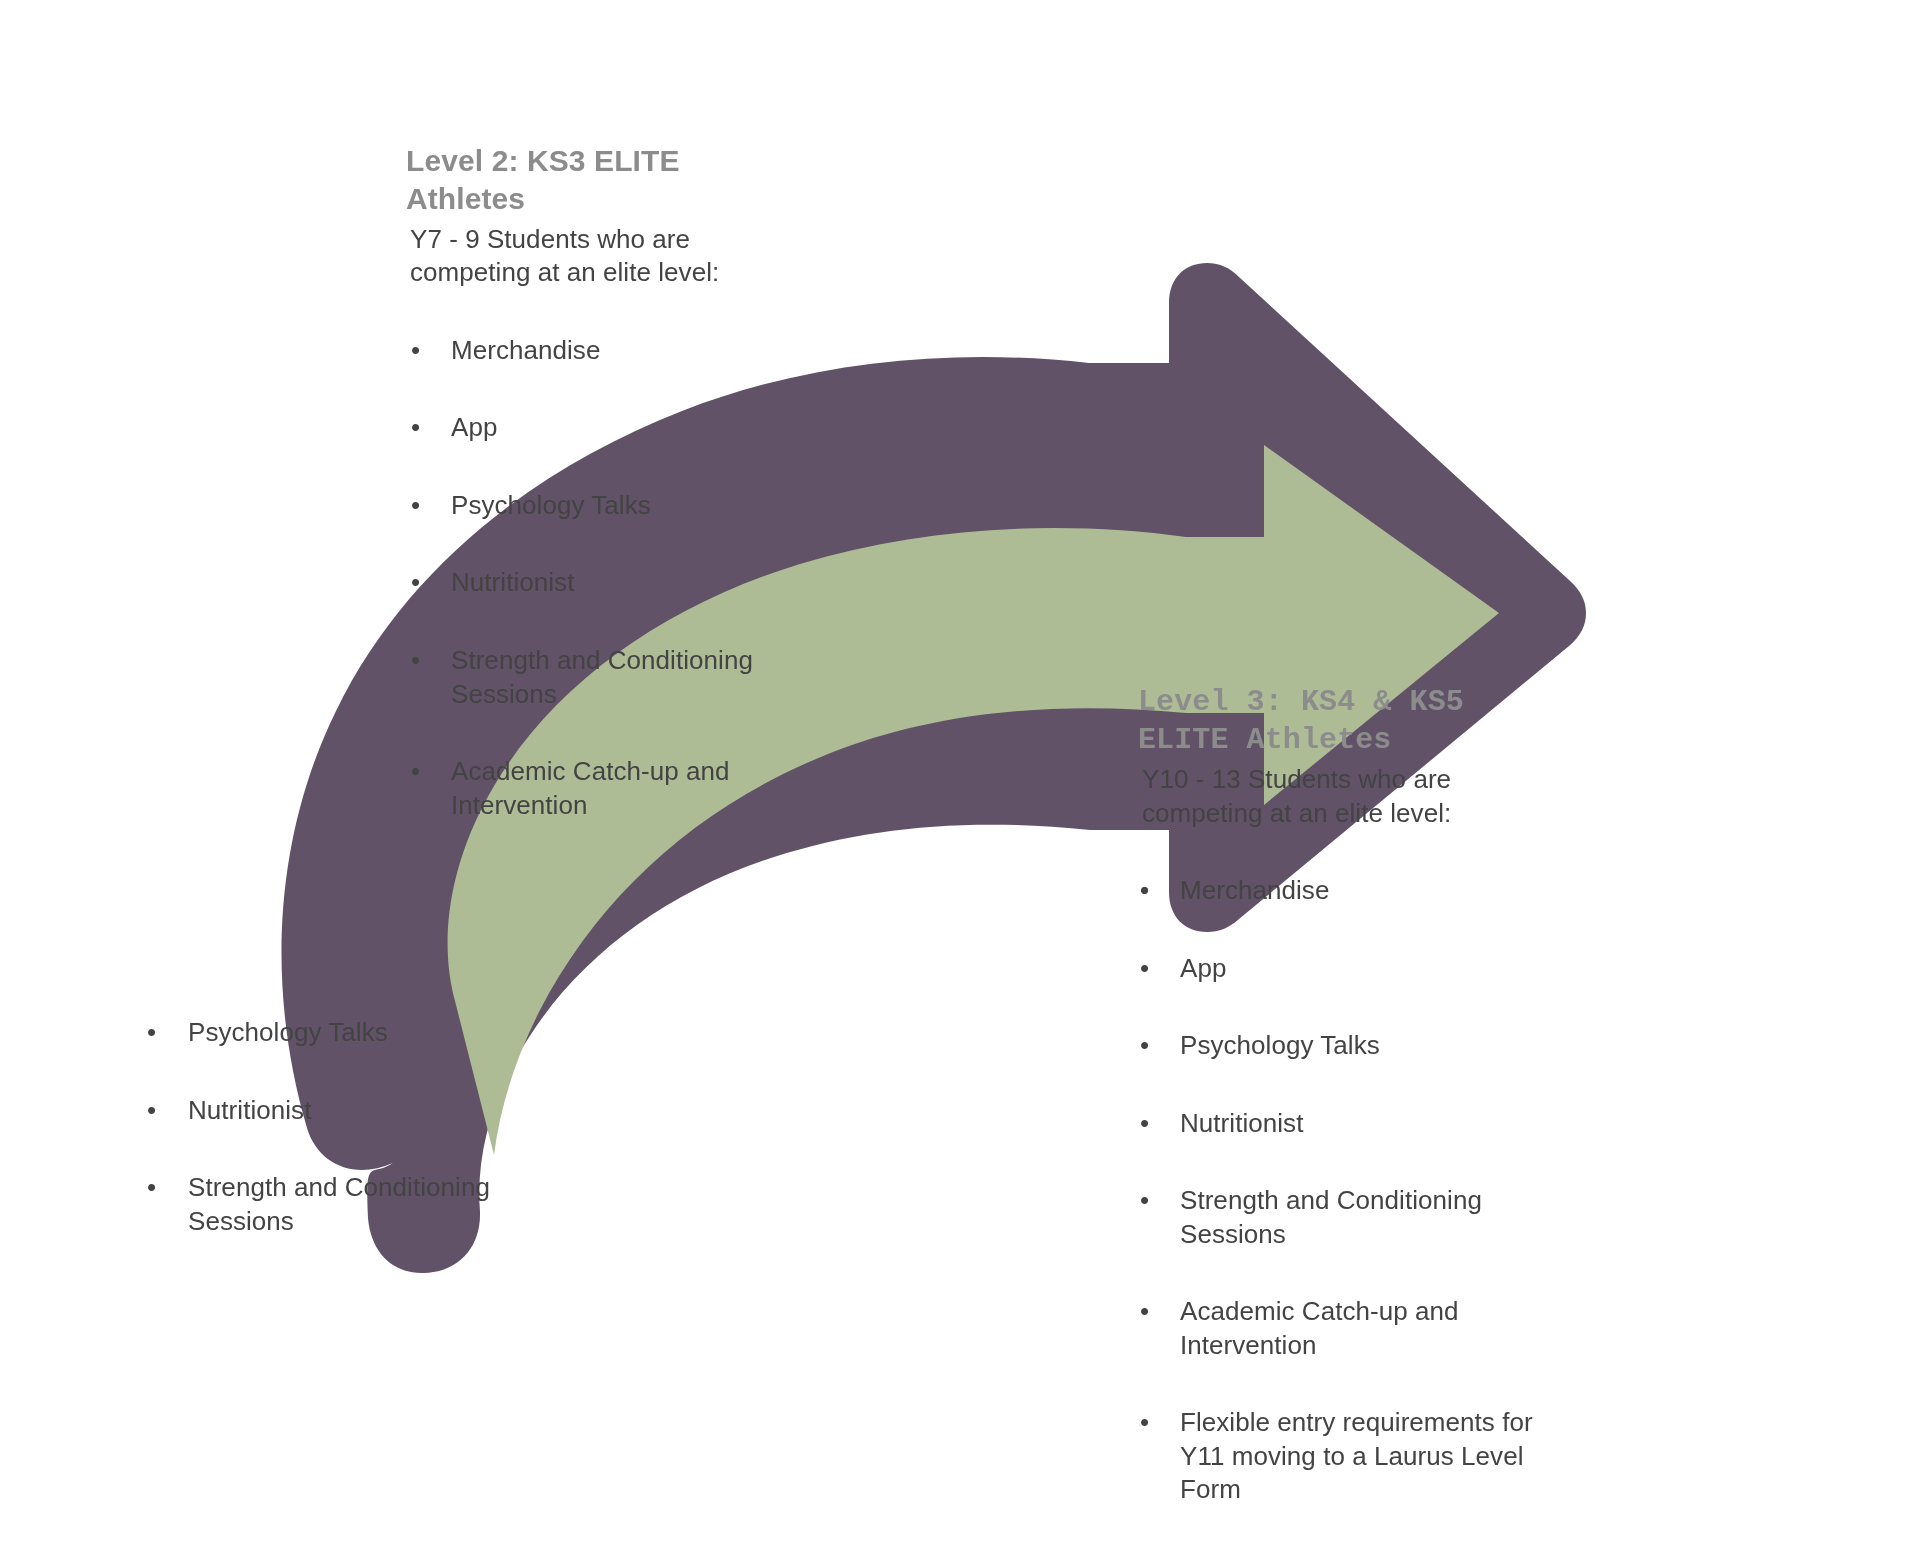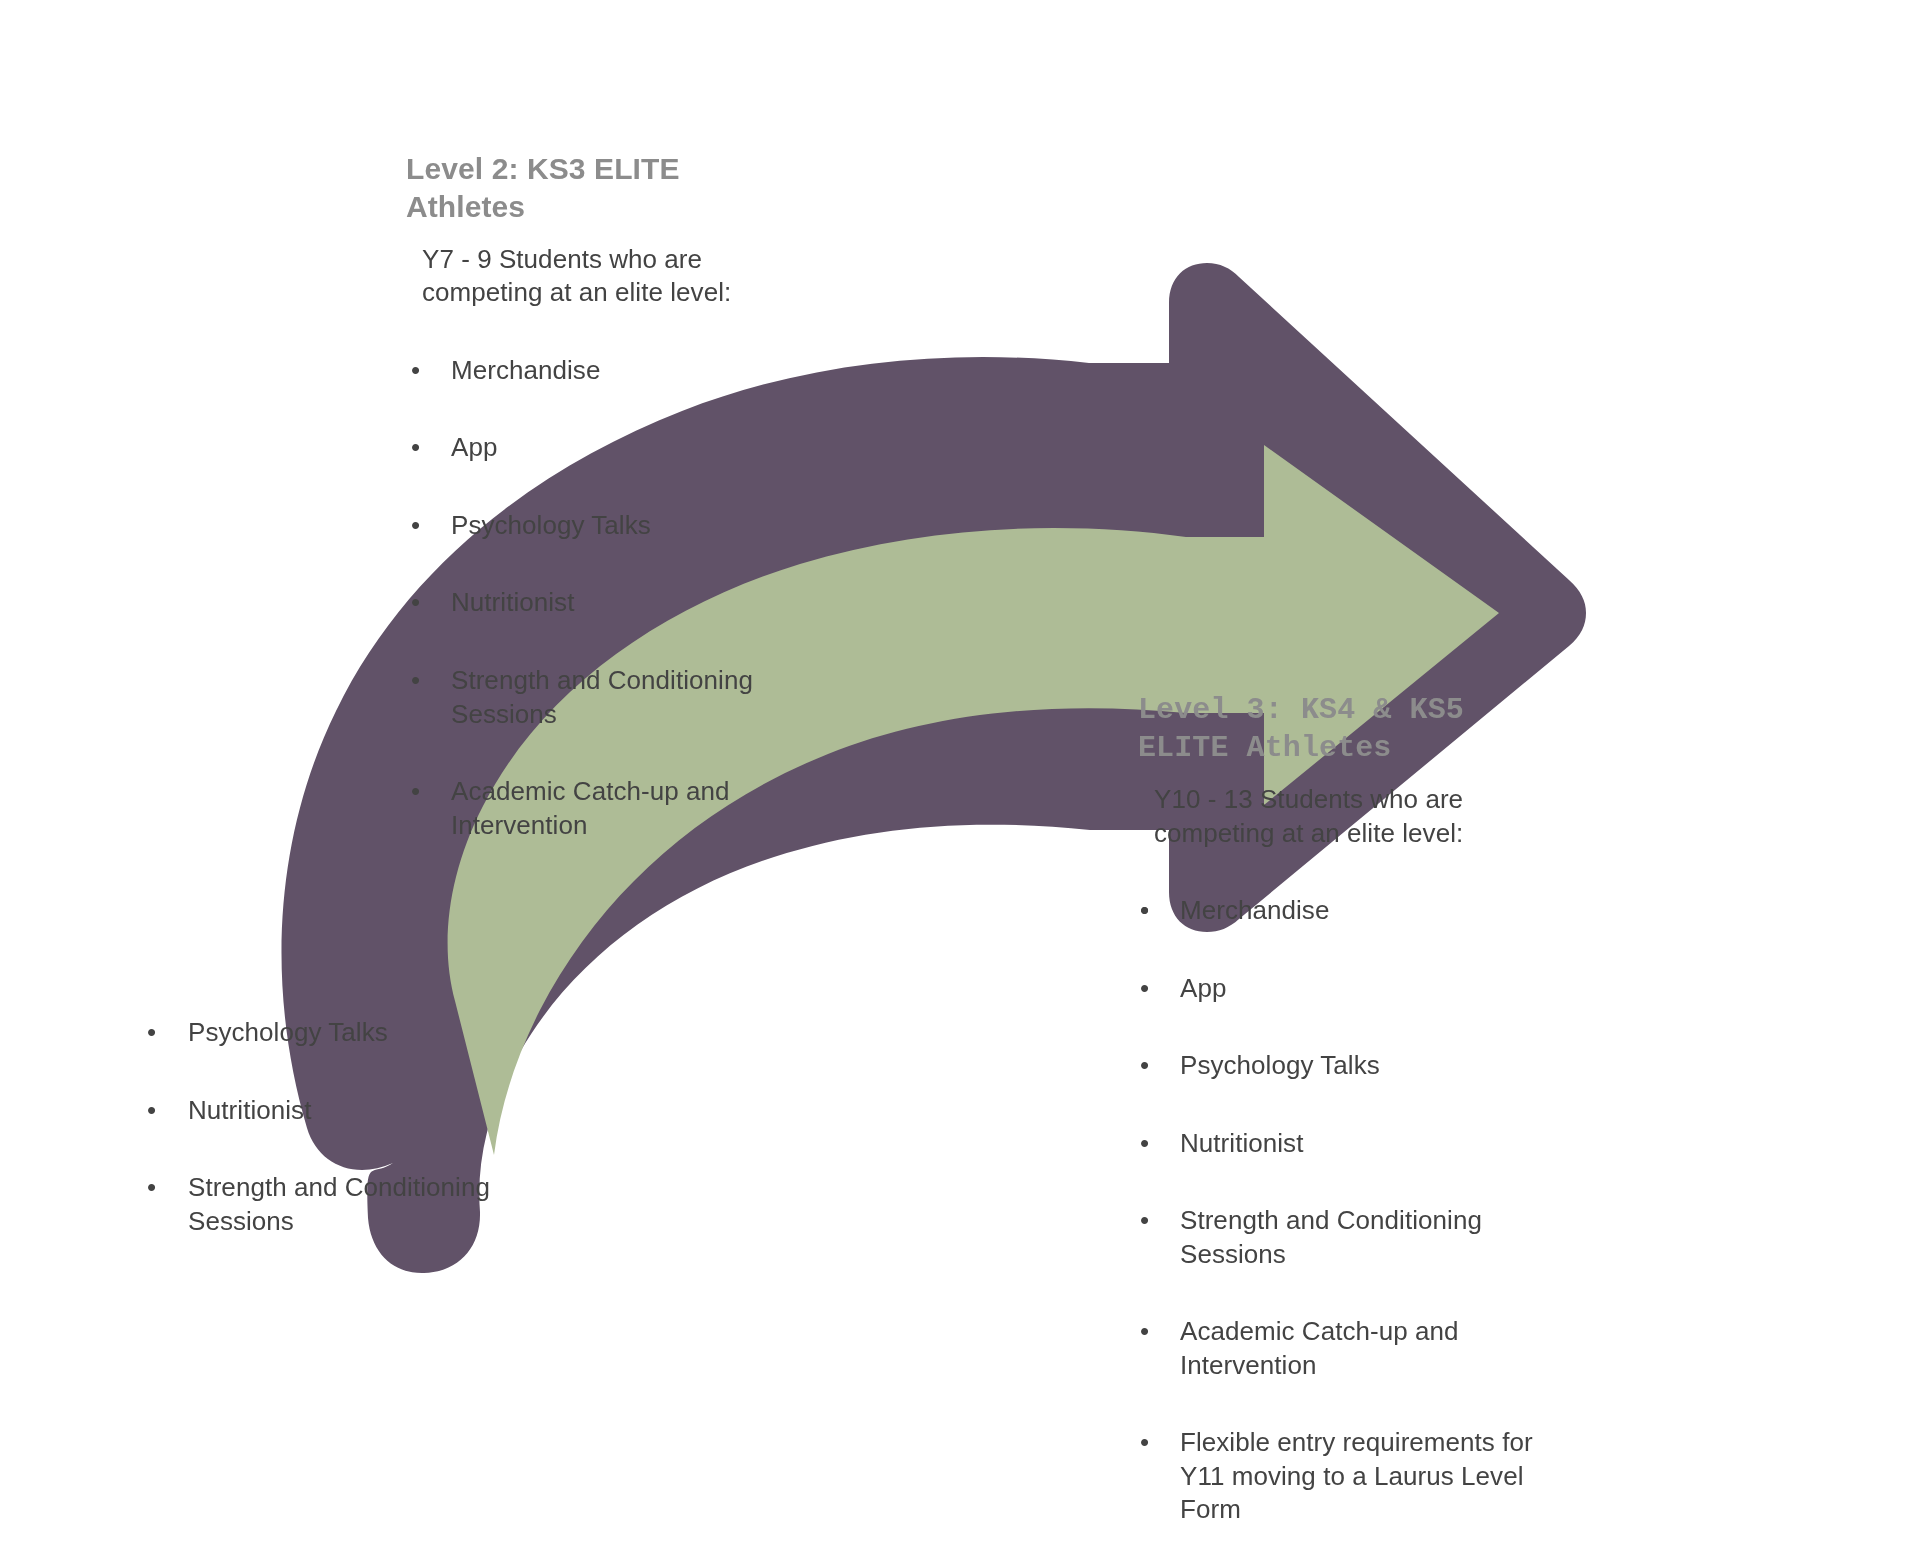--- a/index.html
+++ b/index.html
@@ -26,28 +26,28 @@
     height: 1549px;
   }
   .block {
     position: absolute;
   }
   .block-title {
     font-size: 30px;
     font-weight: bold;
     color: #8c8c8c;
     line-height: 1.28;
-    margin: 8px 0 1px 0;
+    margin: 0 0 1px 0;
     letter-spacing: 0.1px;
   }
   .block-intro {
     font-size: 26px;
     color: #434343;
     line-height: 1.29;
-    margin: 16px;
+    margin: 4px;
     letter-spacing: 0.05px;
   }
   ul.bullets {
     list-style: none;
     margin: 0;
     padding: 0;
   }
   ul.bullets li {
     position: relative;
     font-size: 26px;

